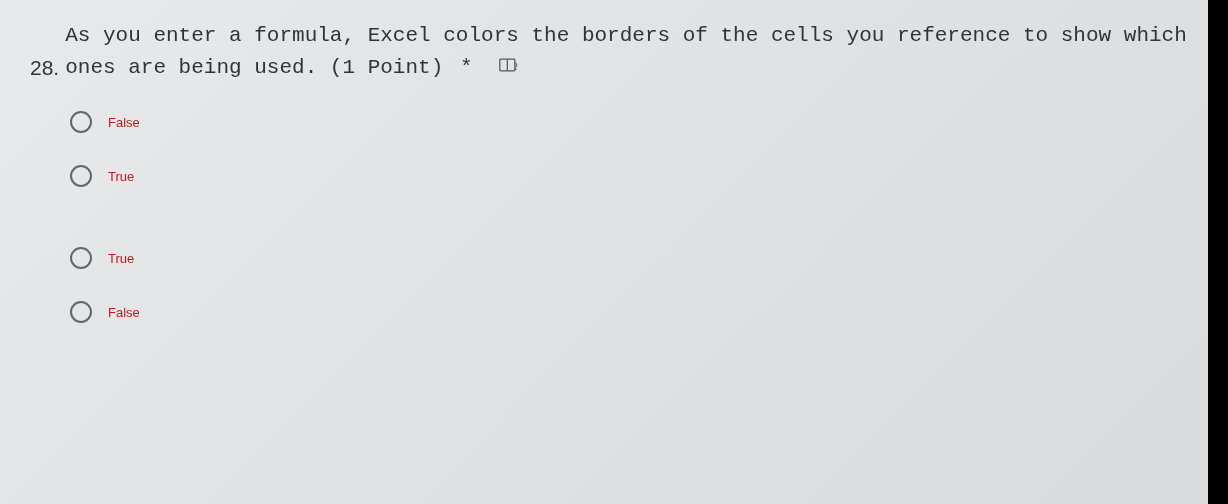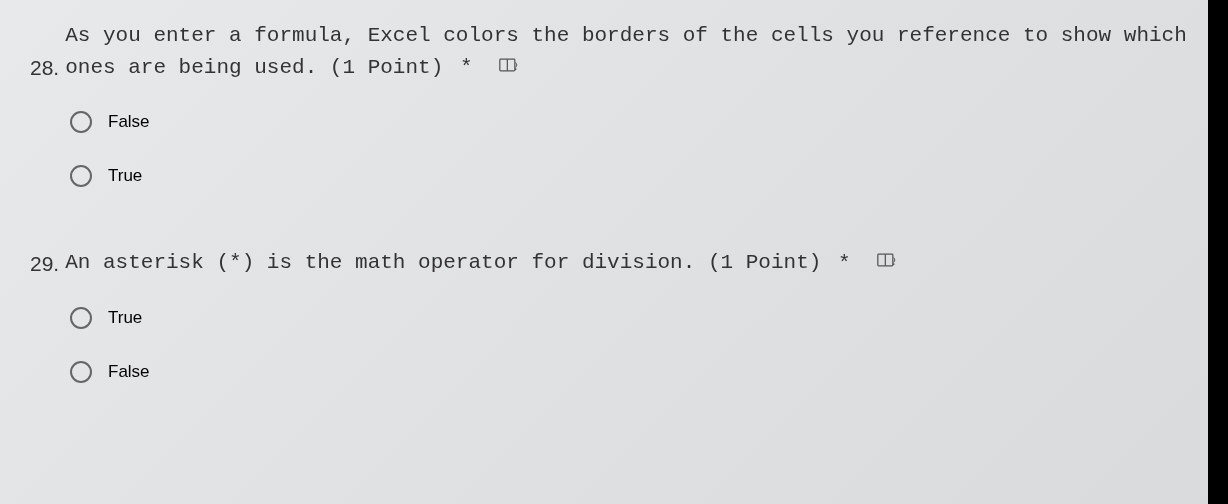--- a/index.html
+++ b/index.html
@@ -79,22 +79,22 @@
     .radio {
       width: 22px;
       height: 22px;
       border: 2px solid #666;
       border-radius: 50%;
       margin-right: 16px;
       flex-shrink: 0;
       background: transparent;
     }
     .option-label {
-      font-size: 17px;
-      color: #000000;
+      font-size: 13px;
+      color: #b91c1c;
     }
   </style>
 </head>
 <body>
 
 <div class="question-block">
   <div class="question-text">
     <span class="question-number">28.</span>
     <span class="question-body">
       <span class="question-body-inner">As you enter a formula, Excel colors the borders of the cells you reference to show which ones are being used.</span>
@@ -116,36 +116,20 @@
       <span class="option-label">False</span>
     </div>
     <div class="option-row">
       <span class="radio"></span>
       <span class="option-label">True</span>
     </div>
   </div>
 </div>
 
 <div class="question-block">
-  <div class="question-text">
-    <span class="question-number">29.</span>
-    <span class="question-body">
-      <span class="question-body-inner">An asterisk (*) is the math operator for division.</span>
-      <span class="points">(1 Point)</span>
-      <span class="required">*</span>
-      <span class="immersive-icon">
-        <svg viewBox="0 0 24 18">
-          <rect x="1" y="2" width="18" height="14" rx="1"></rect>
-          <line x1="10" y1="2" x2="10" y2="16"></line>
-          <path d="M20 6 Q23 9 20 12" stroke-width="1.2"></path>
-          <circle cx="20" cy="14" r="1" fill="#555" stroke="none"></circle>
-        </svg>
-      </span>
-    </span>
-  </div>
   <div class="options">
     <div class="option-row">
       <span class="radio"></span>
       <span class="option-label">True</span>
     </div>
     <div class="option-row">
       <span class="radio"></span>
       <span class="option-label">False</span>
     </div>
   </div>

